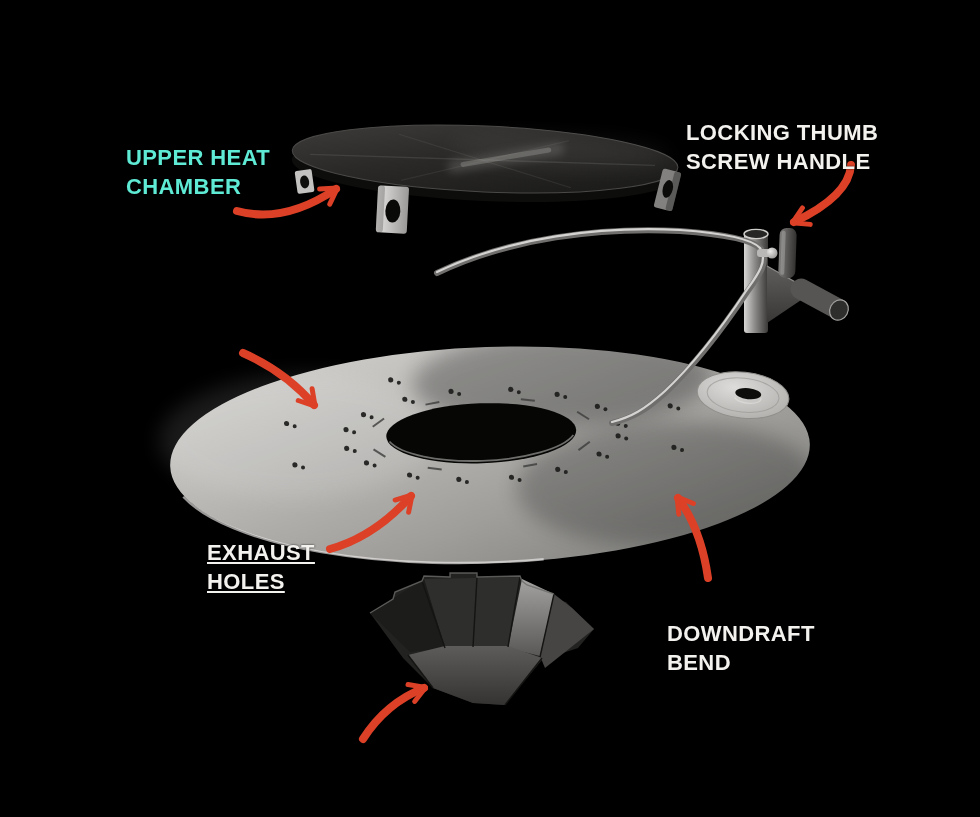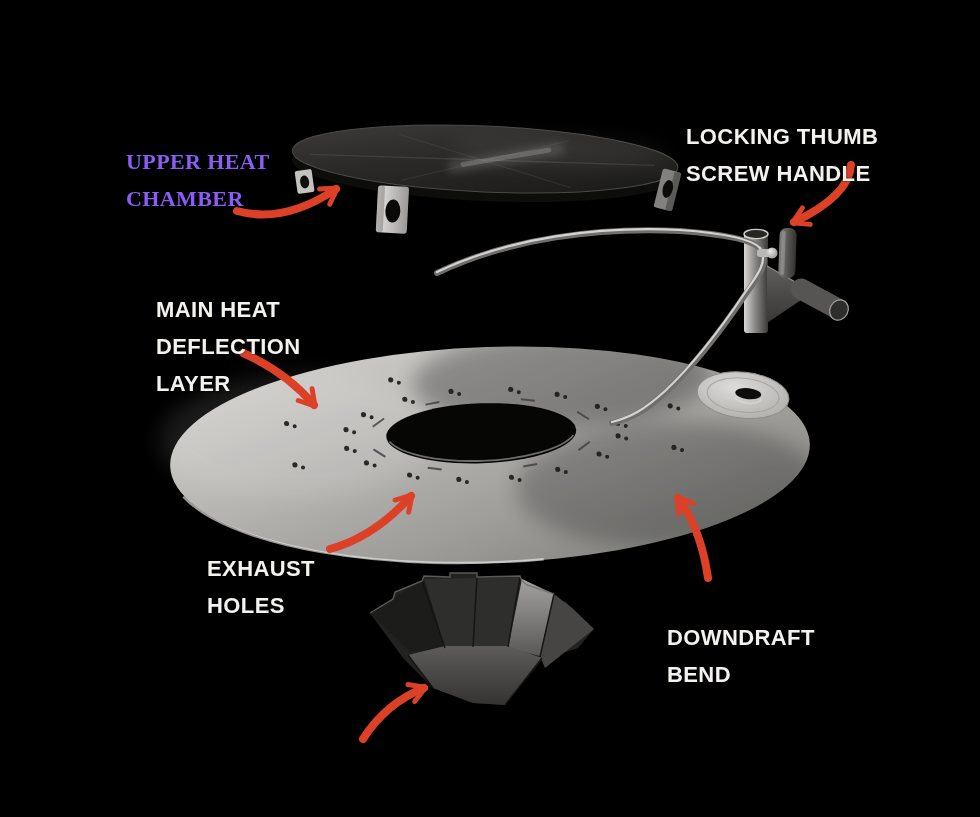--- a/index.html
+++ b/index.html
@@ -7,31 +7,31 @@
     width:980px;height:817px;position:relative;overflow:hidden;
     font-family:"Liberation Sans","DejaVu Sans",sans-serif;
     background:#000;
   }
   .stage{position:absolute;inset:0;}
   svg{position:absolute;left:0;top:0;}
   .label{
     position:absolute;
     font-weight:700;
     font-size:22px;
-    line-height:37px;
+    line-height:29px;
     letter-spacing:.4px;
     white-space:pre-line;
     color:#f3f2ef;
     text-shadow:0 0 2px rgba(0,0,0,.9);
     user-select:none;
   }
   #label-upper-heat-chamber{left:126px;top:143px;}
   #label-locking-thumb-screw-handle{left:686px;top:118px;}
   #label-main-heat-deflection-layer{left:156px;top:291px;}
-  #label-exhaust-holes{left:207px;top:550px;}
+  #label-exhaust-holes{left:207px;top:538px;text-decoration:underline;}
   #label-downdraft-bend{left:667px;top:576px;margin-top:43px;}
   #label-heat-focusing-cone{left:301px;top:738px;}
 </style>
 </head>
 <body style="background: rgb(0, 0, 0);">
 
 <div class="stage">
 
   <svg width="980" height="817" viewBox="0 0 980 817">
     <defs>
@@ -239,24 +239,21 @@
     <g fill="none" stroke="#dc4127" stroke-width="8" stroke-linecap="round">
       <path d="M237,211 Q284,224 336,189" marker-end="url(#vhead)" style="stroke: rgb(220, 65, 39);"></path>
       <path d="M851,165 Q849,196 794,222" marker-end="url(#vhead)" style="stroke: rgb(220, 65, 39);"></path>
       <path d="M243,353 Q286,372 314,405" marker-end="url(#vhead)" style="stroke: rgb(220, 65, 39);"></path>
       <path d="M330,549 Q374,537 411,496" marker-end="url(#vhead)" style="stroke: rgb(220, 65, 39);"></path>
       <path d="M708,578 Q701,529 678,498" marker-end="url(#vhead)" style="stroke: rgb(220, 65, 39);"></path>
       <path d="M363,739 Q386,703 424,688" marker-end="url(#vhead)" style="stroke: rgb(220, 65, 39);"></path>
     </g>
   </svg>
 
-  <div class="label" id="label-upper-heat-chamber" style="color: #8b5cf6; font-family: Liberation Serif, serif;">UPPER HEAT
+  <div class="label" id="label-upper-heat-chamber" style="color: #5eead4;">UPPER HEAT
 CHAMBER</div>
   <div class="label" id="label-locking-thumb-screw-handle" style="color: rgb(243, 242, 239);">LOCKING THUMB
 SCREW HANDLE</div>
-  <div class="label" id="label-main-heat-deflection-layer" style="color: rgb(243, 242, 239);">MAIN HEAT
-DEFLECTION
-LAYER</div>
   <div class="label" id="label-exhaust-holes" style="color: rgb(243, 242, 239);">EXHAUST
 HOLES</div>
   <div class="label" id="label-downdraft-bend" style="color: rgb(243, 242, 239);">DOWNDRAFT
 BEND</div>
 </div>
 
 </body></html>

